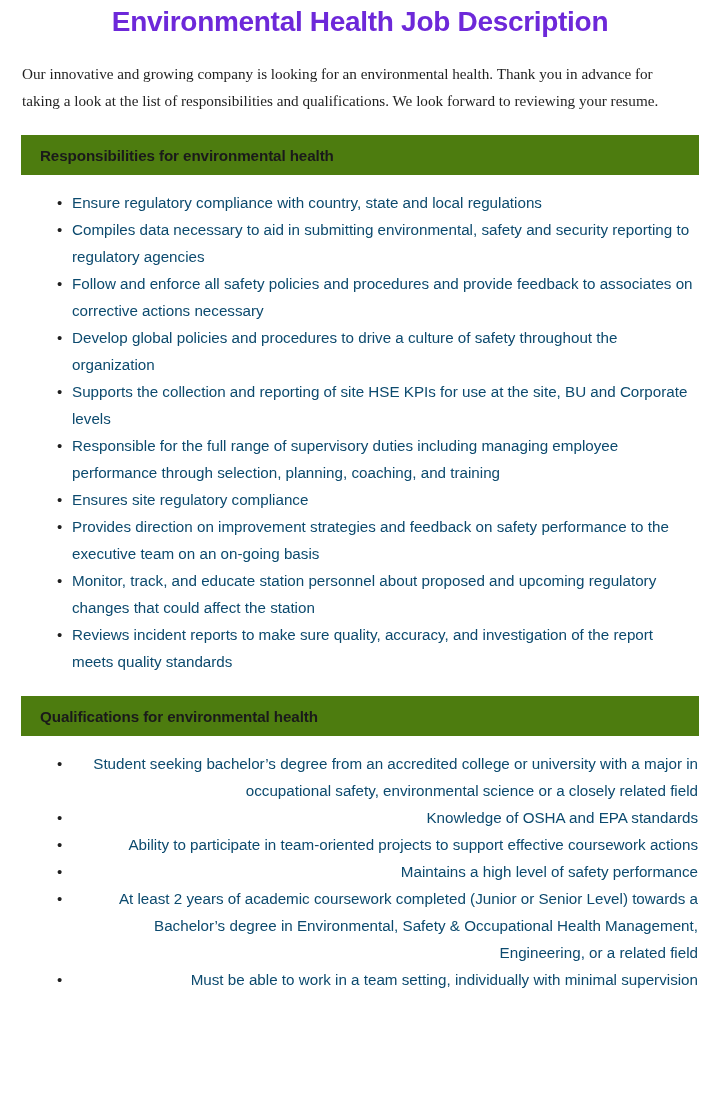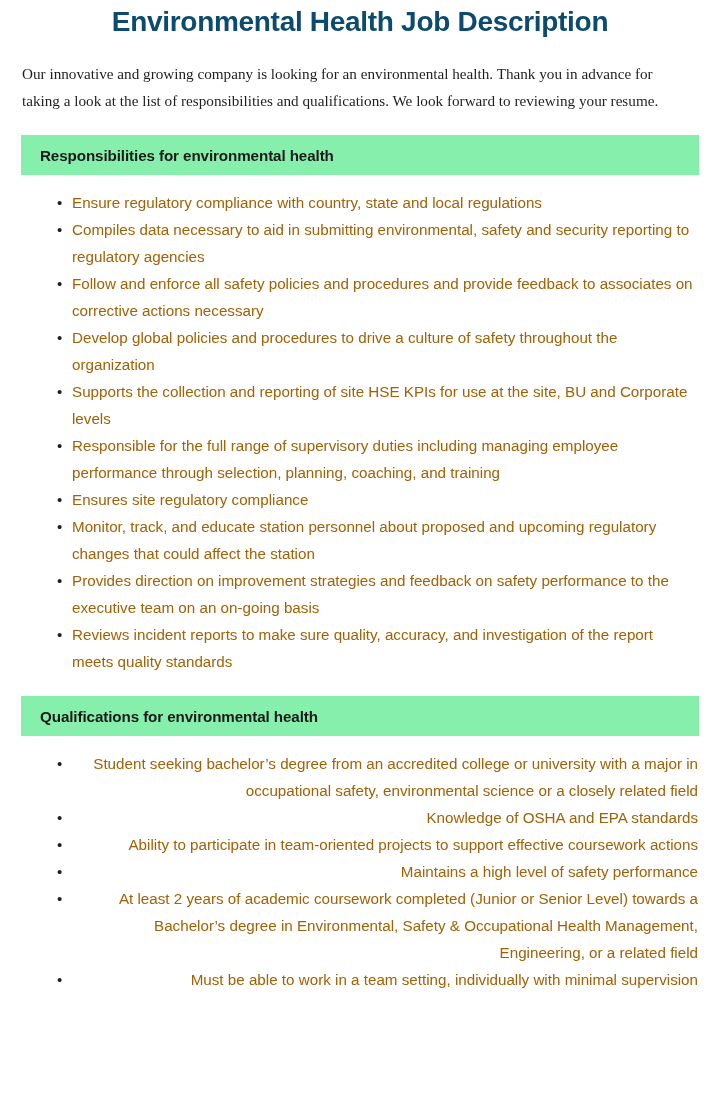--- a/index.html
+++ b/index.html
@@ -20,54 +20,54 @@
     width: 720px;
     padding: 0;
   }
   .doc-title {
     font-size: 28px;
     font-weight: bold;
     text-align: center;
     letter-spacing: -0.3px;
     line-height: 1.15;
     margin: 6px 20px 16px 20px;
-    color: #0c4a6e;
+    color: #6d28d9;
   }
   .intro {
     margin: 22px 22px 0 22px;
     font-size: 15.2px;
     line-height: 27px;
     color: #1f1f1f;
     max-width: 640px;
     font-family: Liberation Serif, serif;
   }
   .section-header {
     margin: 21px 21px 0 21px;
-    background: #86efac;
+    background: #4d7c0f;
     height: 40px;
     display: flex;
     align-items: center;
     padding: 0 19px;
   }
   .section-header-text {
     font-size: 15.2px;
     font-weight: bold;
     color: #1a1a1a;
     letter-spacing: -0.1px;
   }
   ul.bullet-list {
     margin: 14px 22px 0 22px;
     padding: 0 0 0 36px;
     list-style: none;
   }
   ul.bullet-list li {
     position: relative;
     font-size: 15.2px;
     line-height: 27px;
-    color: #a16207;
+    color: #0c4a6e;
     padding-left: 14px;
     margin: 0;
   }
   ul.bullet-list li::before {
     content: "\2022";
     position: absolute;
     left: -1px;
     top: 0;
     font-size: 15px;
     line-height: 27px;
@@ -95,22 +95,22 @@
       <span class="section-header-text">Responsibilities for environmental health</span>
     </div>
     <ul class="bullet-list">
       <li>Ensure regulatory compliance with country, state and local regulations</li>
       <li>Compiles data necessary to aid in submitting environmental, safety and security reporting to regulatory agencies</li>
       <li>Follow and enforce all safety policies and procedures and provide feedback to associates on corrective actions necessary</li>
       <li>Develop global policies and procedures to drive a culture of safety throughout the organization</li>
       <li>Supports the collection and reporting of site HSE KPIs for use at the site, BU and Corporate levels</li>
       <li>Responsible for the full range of supervisory duties including managing employee performance through selection, planning, coaching, and training</li>
       <li>Ensures site regulatory compliance</li>
+      <li>Provides direction on improvement strategies and feedback on safety performance to the executive team on an on-going basis</li>
       <li>Monitor, track, and educate station personnel about proposed and upcoming regulatory changes that could affect the station</li>
-      <li>Provides direction on improvement strategies and feedback on safety performance to the executive team on an on-going basis</li>
       <li>Reviews incident reports to make sure quality, accuracy, and investigation of the report meets quality standards</li>
     </ul>
   </div>
 
   <div class="section-block qualifications">
     <div class="section-header">
       <span class="section-header-text">Qualifications for environmental health</span>
     </div>
     <ul class="bullet-list">
       <li>Student seeking bachelor’s degree from an accredited college or university with a major in occupational safety, environmental science or a closely related field</li>

